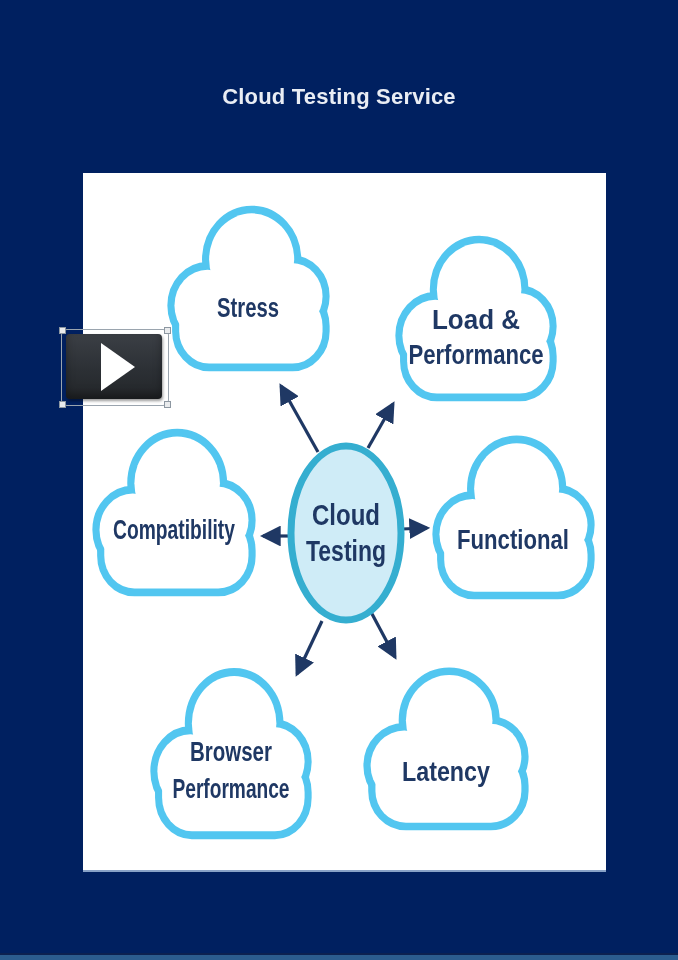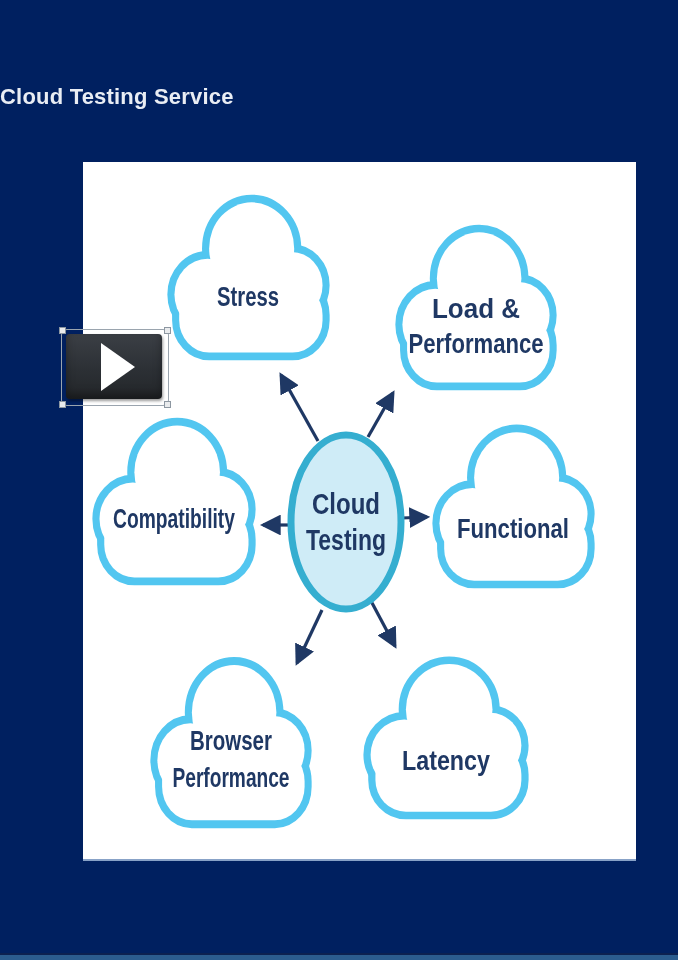--- a/index.html
+++ b/index.html
@@ -5,31 +5,30 @@
   html,body{margin:0;padding:0;}
   body{
     width:678px;height:960px;
     background:#002060;
     position:relative;
     overflow:hidden;
     font-family:"Liberation Sans", sans-serif;
   }
   .page-title{
     position:absolute;top:84px;left:0;width:678px;
-    text-align:left;
+    text-align:center;
     font-size:22px;font-weight:bold;
     color:#e9edf4;
     letter-spacing:0.2px;
   }
   .slide{
-    position:absolute;left:83px;top:162px;
+    position:absolute;left:83px;top:173px;
     width:523px;height:697px;
     background:#ffffff;
     box-shadow:0 2px 0 rgba(170,195,225,.8);
-    padding-left:30px;
   }
   .slide svg{position:absolute;left:0;top:0;}
 
   .cloud-label, .center-label{
     font-family:"Liberation Sans", sans-serif;
     font-weight:bold;
   }
 
   
   .play-wrap{

